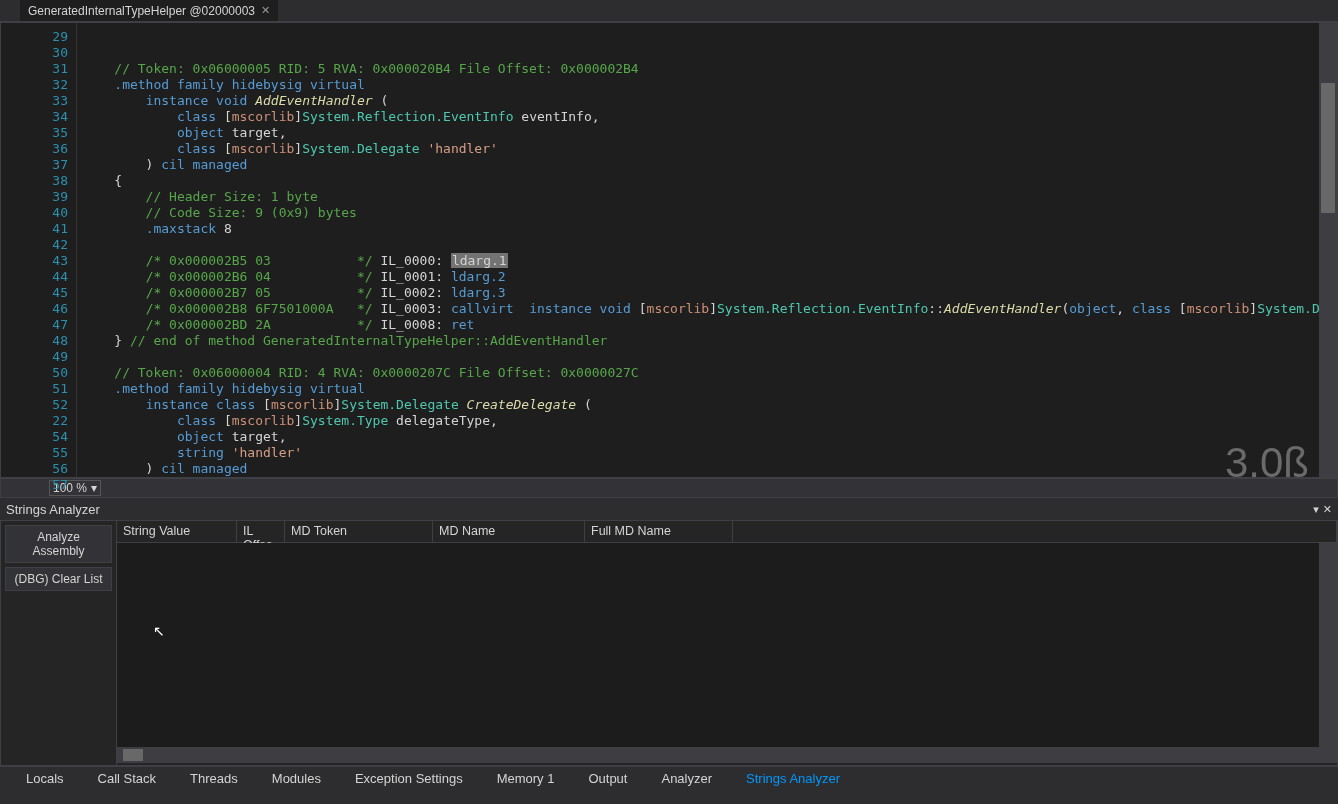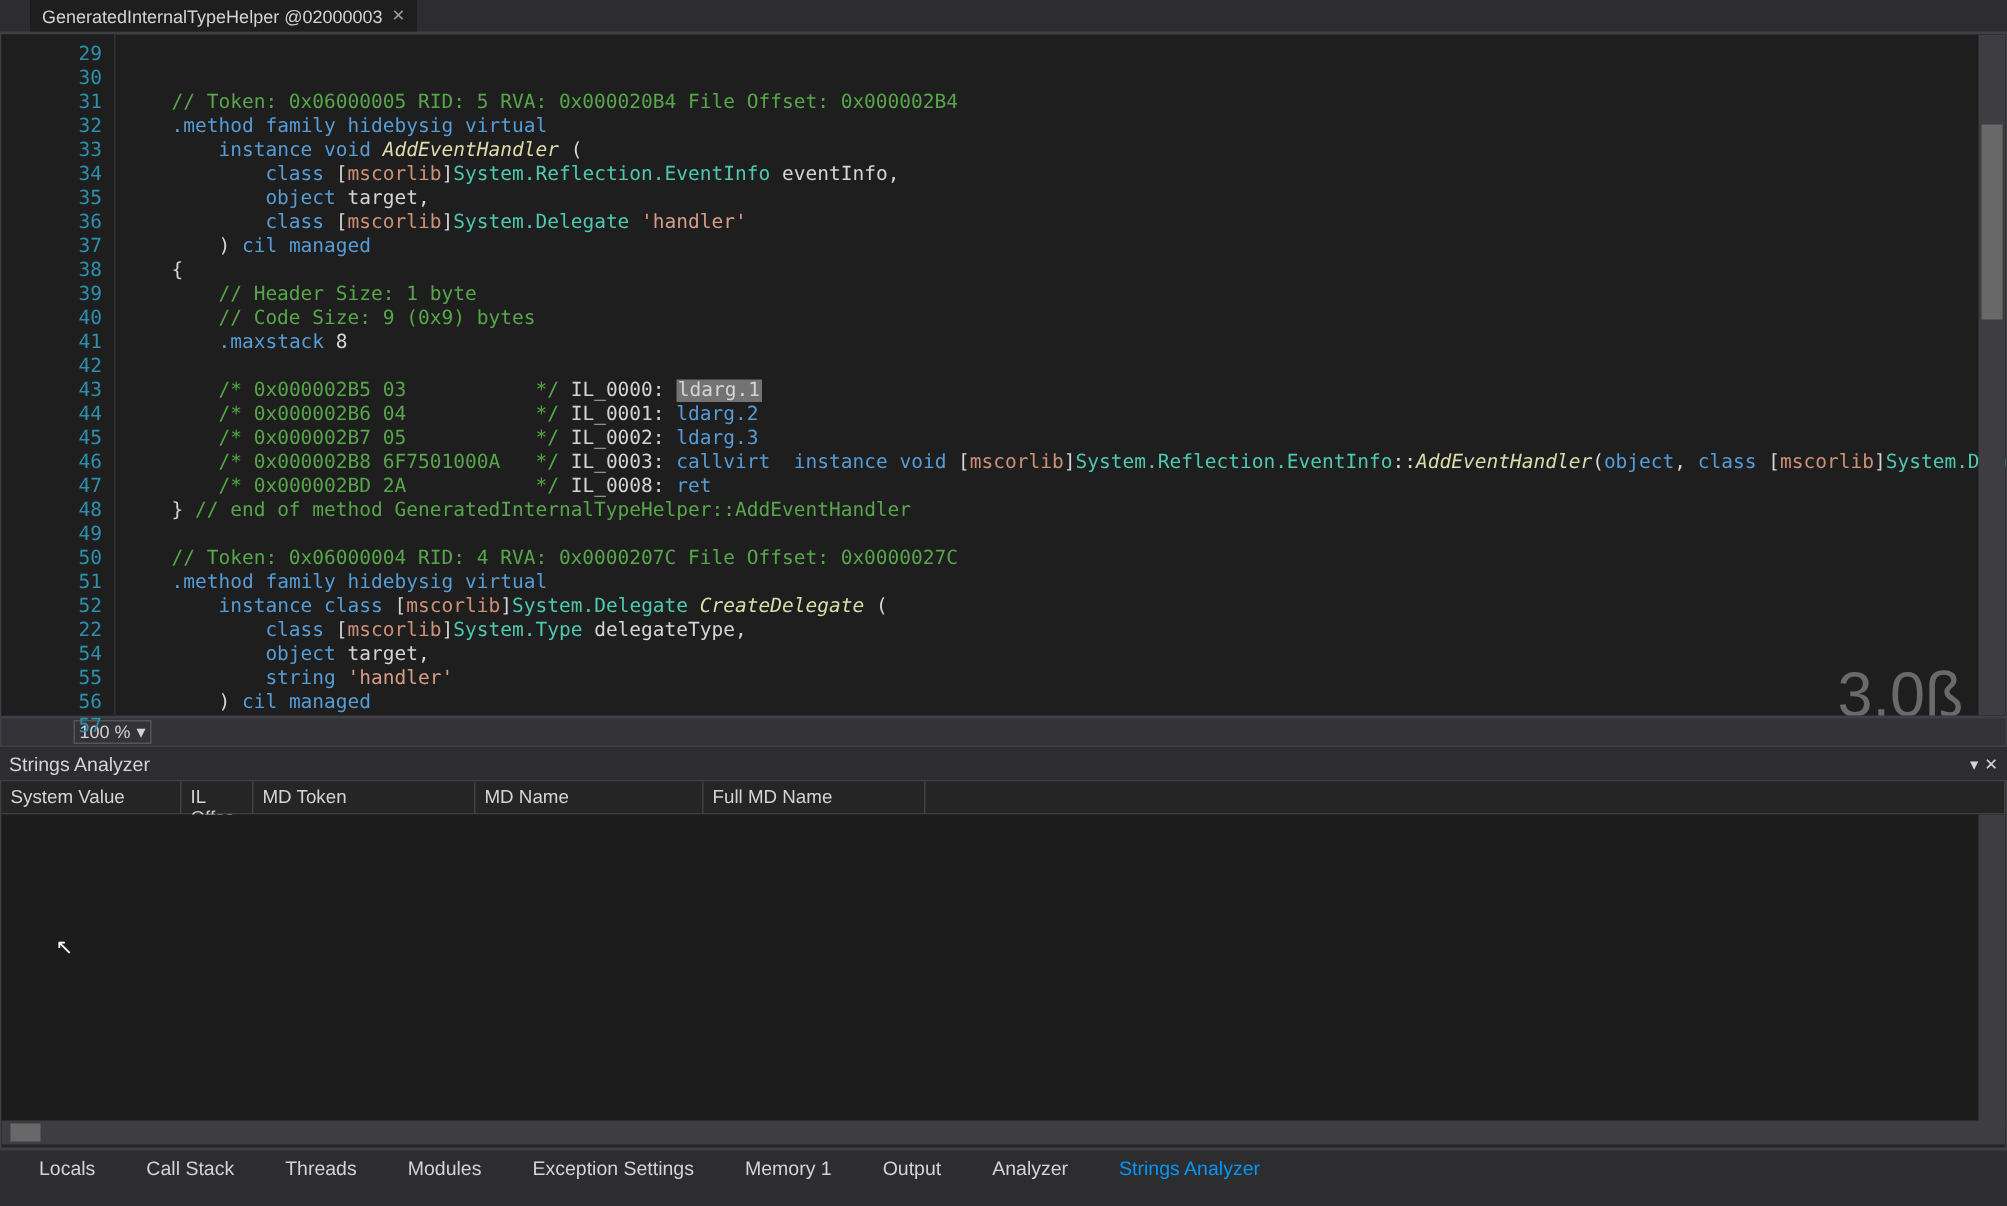--- a/index.html
+++ b/index.html
@@ -212,23 +212,27 @@
 
 <div class="panel-title">
   <span>Strings Analyzer</span>
   <div class="panel-title-btns">
     <span>▾</span>
     <span>✕</span>
   </div>
 </div>
 
 <div class="analyzer">
+  <div class="side-btns">
+    <div class="btn">Analyze Assembly</div>
+    <div class="btn">(DBG) Clear List</div>
+  </div>
   <div class="grid">
     <div class="grid-header">
-      <div style="width:120px">System Value</div>
+      <div style="width:120px">String Value</div>
       <div style="width:48px">IL Offse</div>
       <div style="width:148px">MD Token</div>
       <div style="width:152px">MD Name</div>
       <div style="width:148px">Full MD Name</div>
       <div style="flex:1"></div>
     </div>
     <div class="grid-body">
       <span class="cursor-img">↖</span>
       <div class="scroll-h2">
         <div class="thumb"></div>

